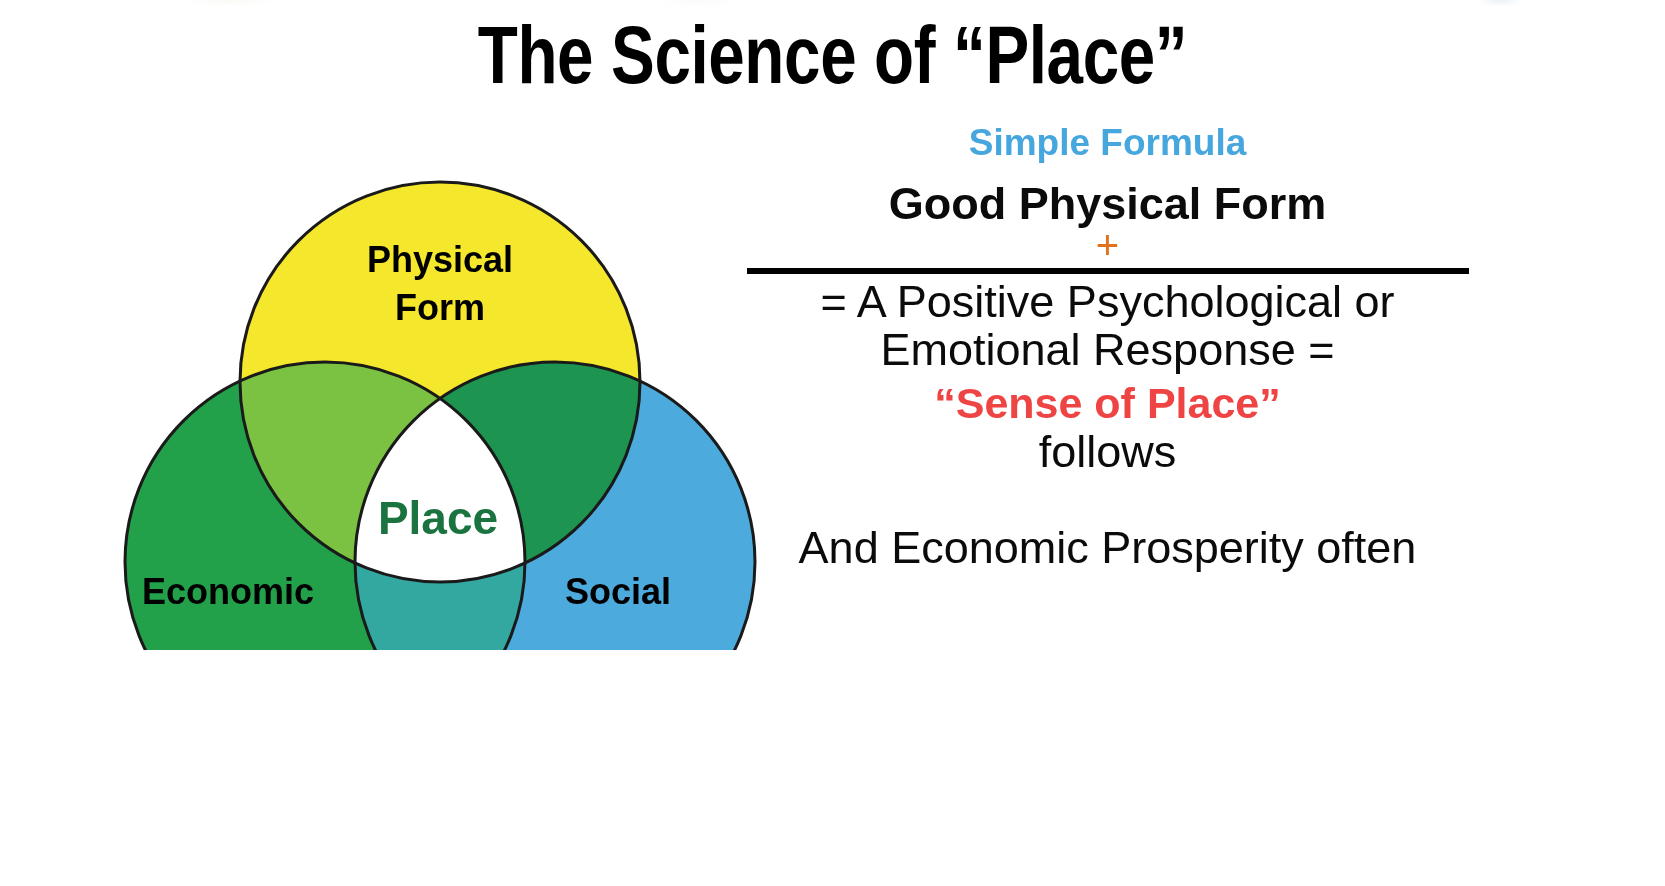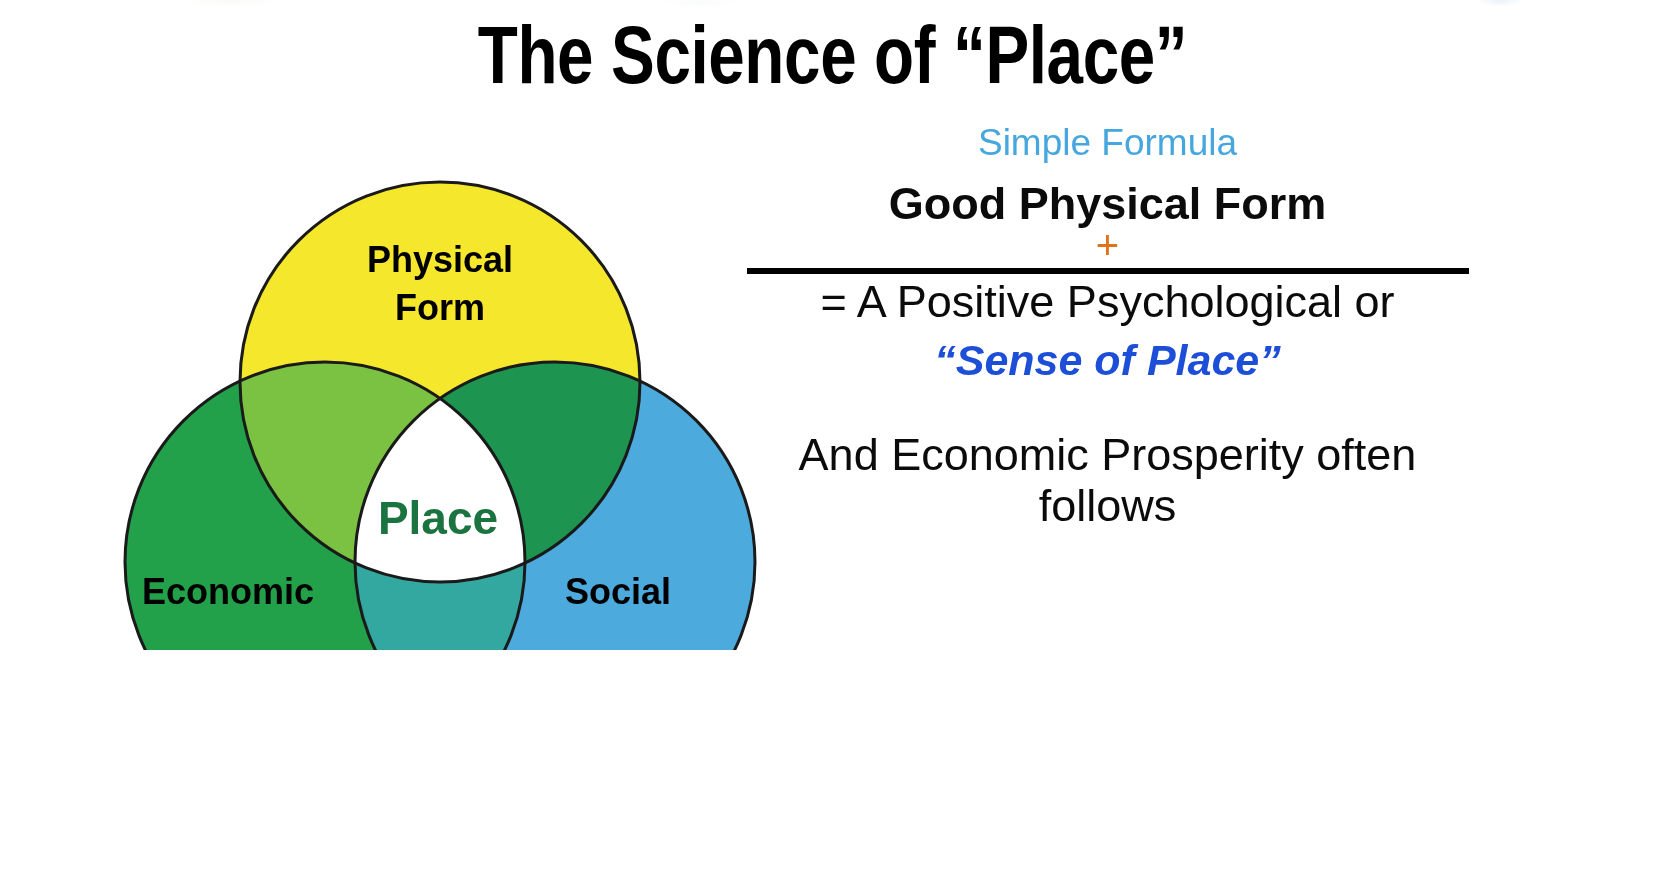--- a/index.html
+++ b/index.html
@@ -70,21 +70,21 @@
   
   .right-col {
     position: absolute;
     left: 735px;
     top: 122px;
     width: 745px;
     text-align: center;
   }
   .simple-formula {
     font-family: "Liberation Sans Narrow", "Liberation Sans", sans-serif;
-    font-weight: normal;
+    font-weight: bold;
     font-size: 37px;
     color: #46A6DE;
     letter-spacing: 0px;
     margin-bottom: 16px;
     text-align: center;
   }
   .formula-line {
     font-family: "Liberation Sans Narrow", "Liberation Sans", sans-serif;
     font-size: 45px;
     color: #0b0b0b;
@@ -108,24 +108,23 @@
     font-family: "Liberation Sans Narrow", "Liberation Sans", sans-serif;
     font-size: 45px;
     color: #0b0b0b;
     line-height: 1.08;
     white-space: nowrap;
   }
   .sense-line {
     font-family: "Liberation Sans Narrow", "Liberation Sans", sans-serif;
     font-size: 43px;
     font-weight: bold;
-    font-style: italic;
-    color: #1d4ed8;
+    color: #ef4444;
     line-height: 1.12;
-    margin-top: 10px;
+    margin-top: 4px;
   }
   .prosperity {
     font-family: "Liberation Sans Narrow", "Liberation Sans", sans-serif;
     font-size: 45px;
     color: #0b0b0b;
     line-height: 1.12;
     margin-top: 46px;
   }
 
   
@@ -220,26 +219,27 @@
 
     <div class="formula-line">Good Physical Form</div>
 
     <div class="plus">+</div>
 
 
     <div class="fraction-bar"></div>
 
     <div class="result-line">=  A Positive Psychological or</div>
 
+    <div class="result-line">Emotional  Response =</div>
 
     <div class="sense-line">“Sense of Place”</div>
 
+    <div class="prosperity" style="margin-top:0">follows</div>
+
     <div class="prosperity">And Economic Prosperity often</div>
-
-    <div class="prosperity" style="margin-top:0">follows</div>
   </div>
 
   <div class="bottom-caption">
     <div class="cap-phrase">
       <span class="cap-blue">Good</span><span>&nbsp;</span><span class="cap-orange">Form</span>
     </div>
 
     <div class="arrow-wrap">
       <svg width="120" height="46" viewBox="0 0 120 46" xmlns="http://www.w3.org/2000/svg">
         <rect x="0" y="19" width="86" height="9" fill="#000000"></rect>

